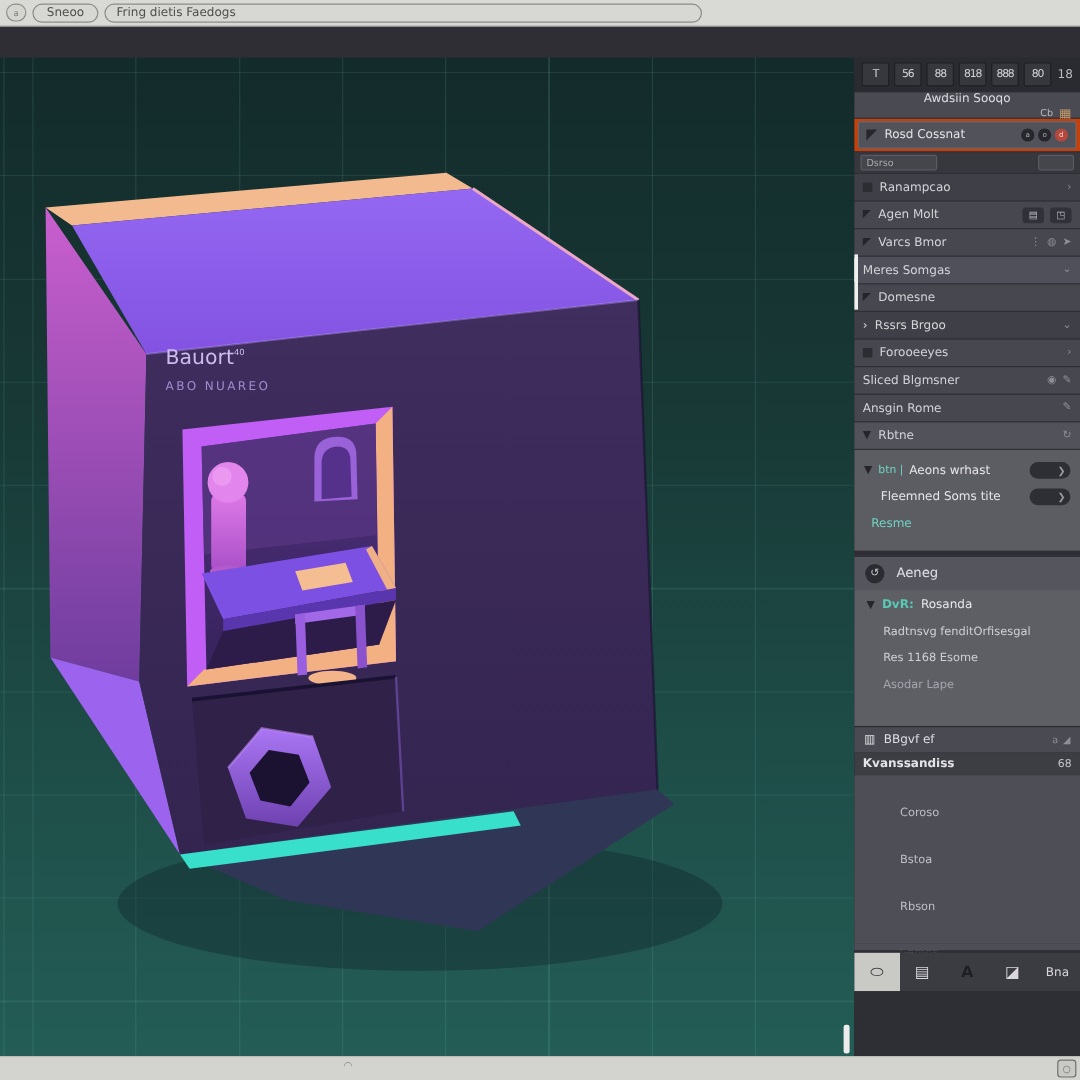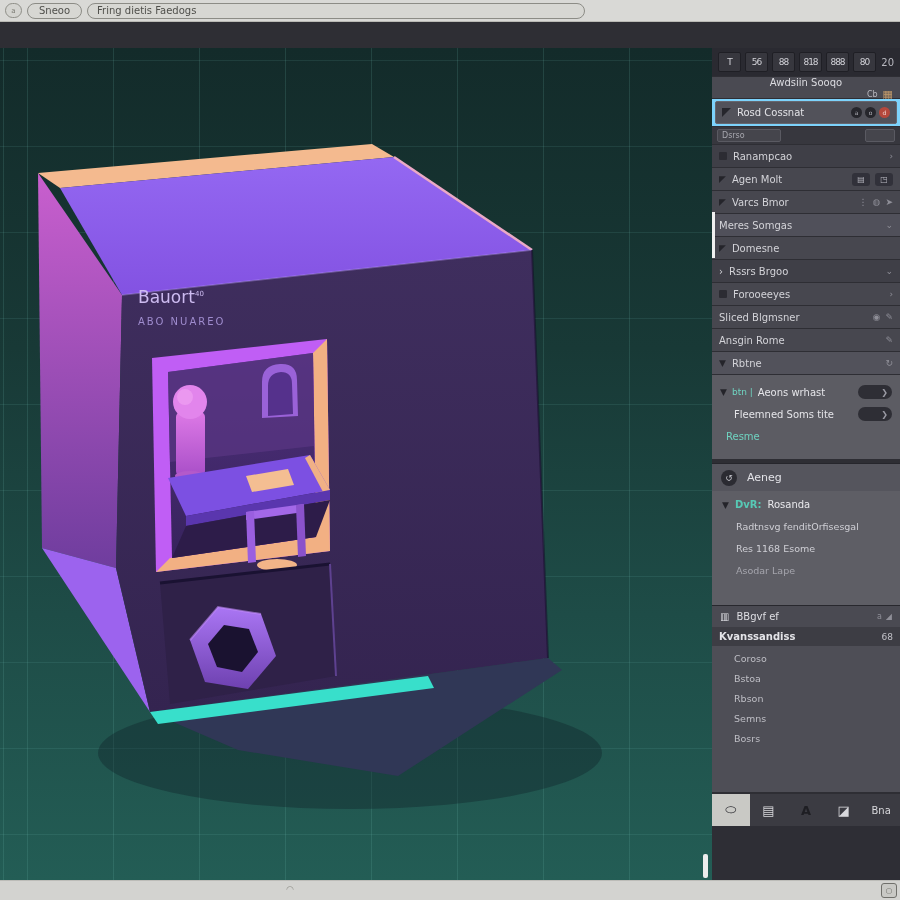--- a/index.html
+++ b/index.html
@@ -50,21 +50,21 @@
     padding:0 6px; margin-bottom:1px; }
   .tool-btn { width:23px; height:20px; background:#37373E; border:1px solid #1f1f25; border-radius:2px;
     color:#D2D2D8; font-size:9px; display:flex; align-items:center; justify-content:center; letter-spacing:-1px;}
   .tool-right { margin-left:auto; font-size:10px; color:#b9b9c0; }
 
   .s-header { height:21px; background:#4A4A52; display:flex; align-items:center;
     padding:0 7px; font-size:10px; color:#DCDCE1; margin-bottom:1px;flex-direction:column; }
   .s-header .hics { margin-left:auto; display:flex; gap:5px; align-items:center; font-size:8px; color:#b9b9c0;}
   .hgrid { color:#C29A6A; font-size:11px; }
 
-  .s-matwrap { height:27px; background:#7dd3fc; padding:2px 3px; margin-bottom:1px; }
+  .s-matwrap { height:27px; background:#c2410c; padding:2px 3px; margin-bottom:1px; }
   .s-mat { height:23px; background:#52525A; border:1px solid #66666E; border-radius:2px;
     display:flex; align-items:center; padding:0 6px; font-size:10px; color:#E2E2E6; gap:6px;}
   .fold-dark { width:0; height:0; border-left:9px solid #26262C; border-bottom:9px solid transparent; }
   .mat-circles { margin-left:auto; display:flex; gap:3px; align-items:center; }
   .mcirc { width:11px; height:11px; border-radius:50%; background:#26262C; color:#aeaeb6;
     font-size:6px; display:flex; align-items:center; justify-content:center; }
   .mcirc.red { background:#B5483C; color:#f2d7d2; }
 
   .s-fieldrow { height:17px; background:#37373E; display:flex; align-items:center; padding:0 5px; margin-bottom:1px;}
   .s-field { width:64px; height:13px; background:#45454C; border:1px solid #5a5a62; border-radius:2px;
@@ -103,21 +103,21 @@
   .rp-item.dim { color:#A5A5AD; }
 
   .s-bbgvf { height:22px; background:#4A4A52; border-top:1px solid #28282e; display:flex;
     align-items:center; gap:7px; padding:0 8px; font-size:10px; color:#DEDEE3; }
   .s-bbgvf .rr { margin-left:auto; color:#8f8f98; font-size:8px; display:flex; gap:4px; }
 
   .s-listhdr { height:19px; background:#3D3D44; display:flex; align-items:center; padding:0 7px;
     font-size:10px; font-weight:bold; color:#E4E4E8; }
   .s-listhdr .cnt { margin-left:auto; font-size:9px; color:#c2c2c8; font-weight:normal;}
   .s-list { height:140px; background:#4E4E56; padding-top:3px; }
-  .li-item { height:20px; line-height:20px; padding-left:22px; font-size:9.5px; color:#BFBFC6; }
+  .li-item { height:20px; line-height:20px; padding-left:38px; font-size:9.5px; color:#BFBFC6;margin-top:19px; }
 
   .s-spacer { height:6px; background:#4E4E56; }
   .s-masfer { height:19px; margin:0 3px; background:#3A3A41; border:1px solid #5E5E66;
     display:flex; align-items:center; padding:0 6px; font-size:9px; color:#b7b7be; }
   .s-gap2 { height:2px; background:#2E2E34; }
   .s-bicons { height:32px; background:#3B3B42; display:flex; }
   .bic { flex:1; display:flex; align-items:center; justify-content:center; font-size:13px; color:#D8D8DC; }
   .bic.active { background:#C9C9C5; color:#2b2b30; }
   .bic.darkglyph { color:#1E1E23; font-weight:bold; }
   .bic.txt { font-size:10px; }
@@ -229,21 +229,21 @@
   <div class="sidebar">
     <div class="scroll-tick"></div>
 
     <div class="s-toolbar">
       <div class="tool-btn">T</div>
       <div class="tool-btn">56</div>
       <div class="tool-btn">88</div>
       <div class="tool-btn">818</div>
       <div class="tool-btn">888</div>
       <div class="tool-btn">80</div>
-      <div class="tool-right">20</div>
+      <div class="tool-right">18</div>
     </div>
 
     <div class="s-header">
       <span>Awdsiin Sooqo</span>
       <span class="hics">
         <span>Cb</span>
         <span class="hgrid">▦</span>
       </span>
     </div>
 

